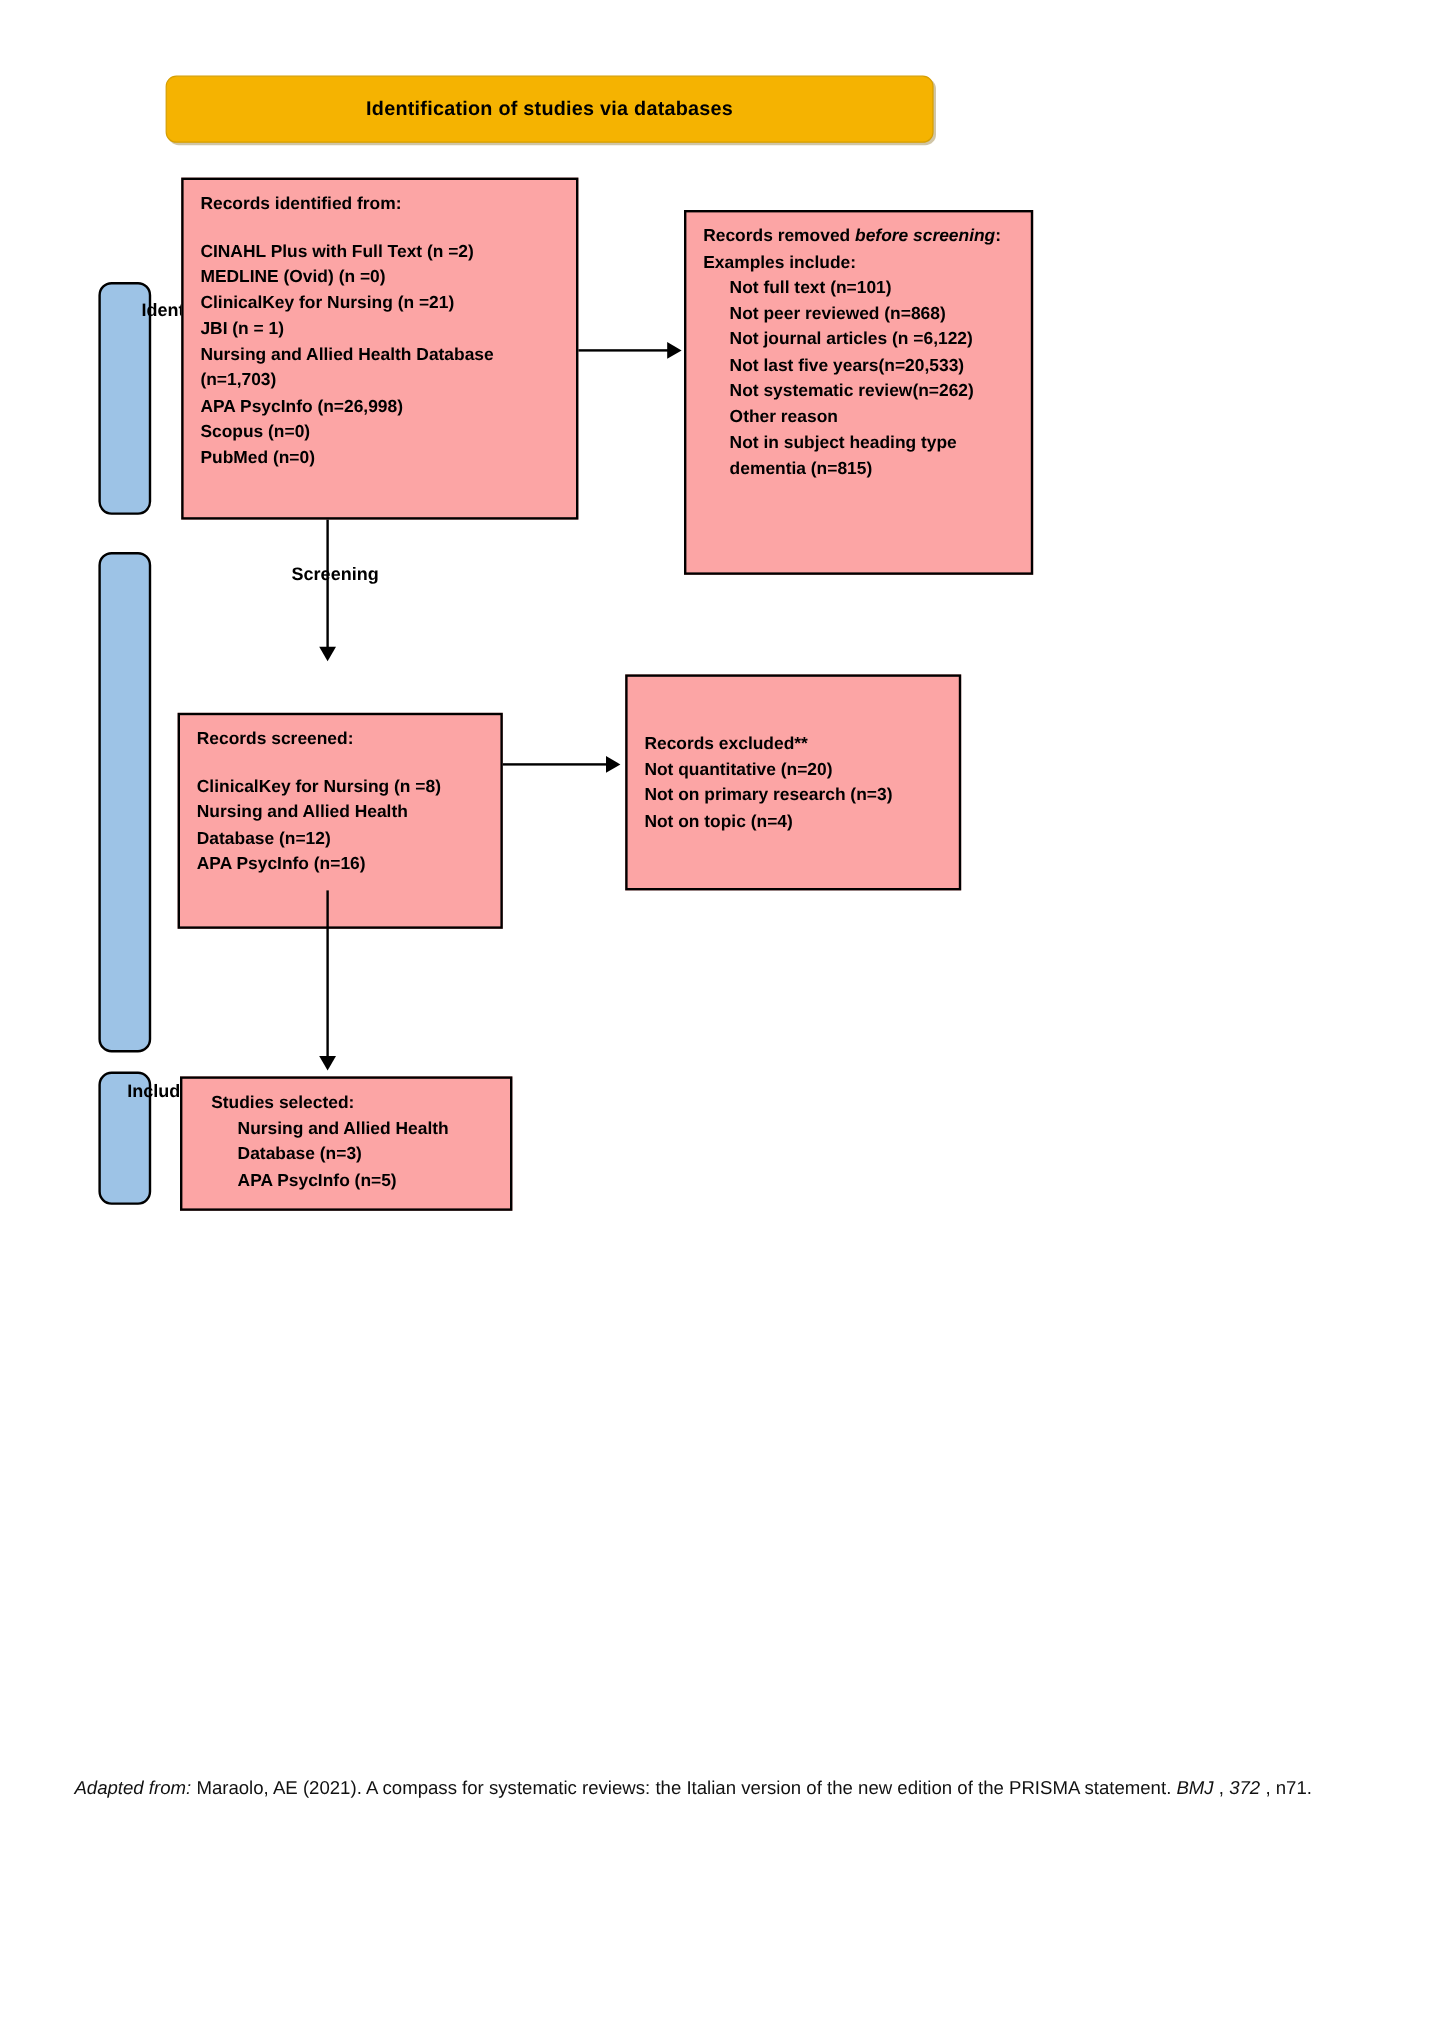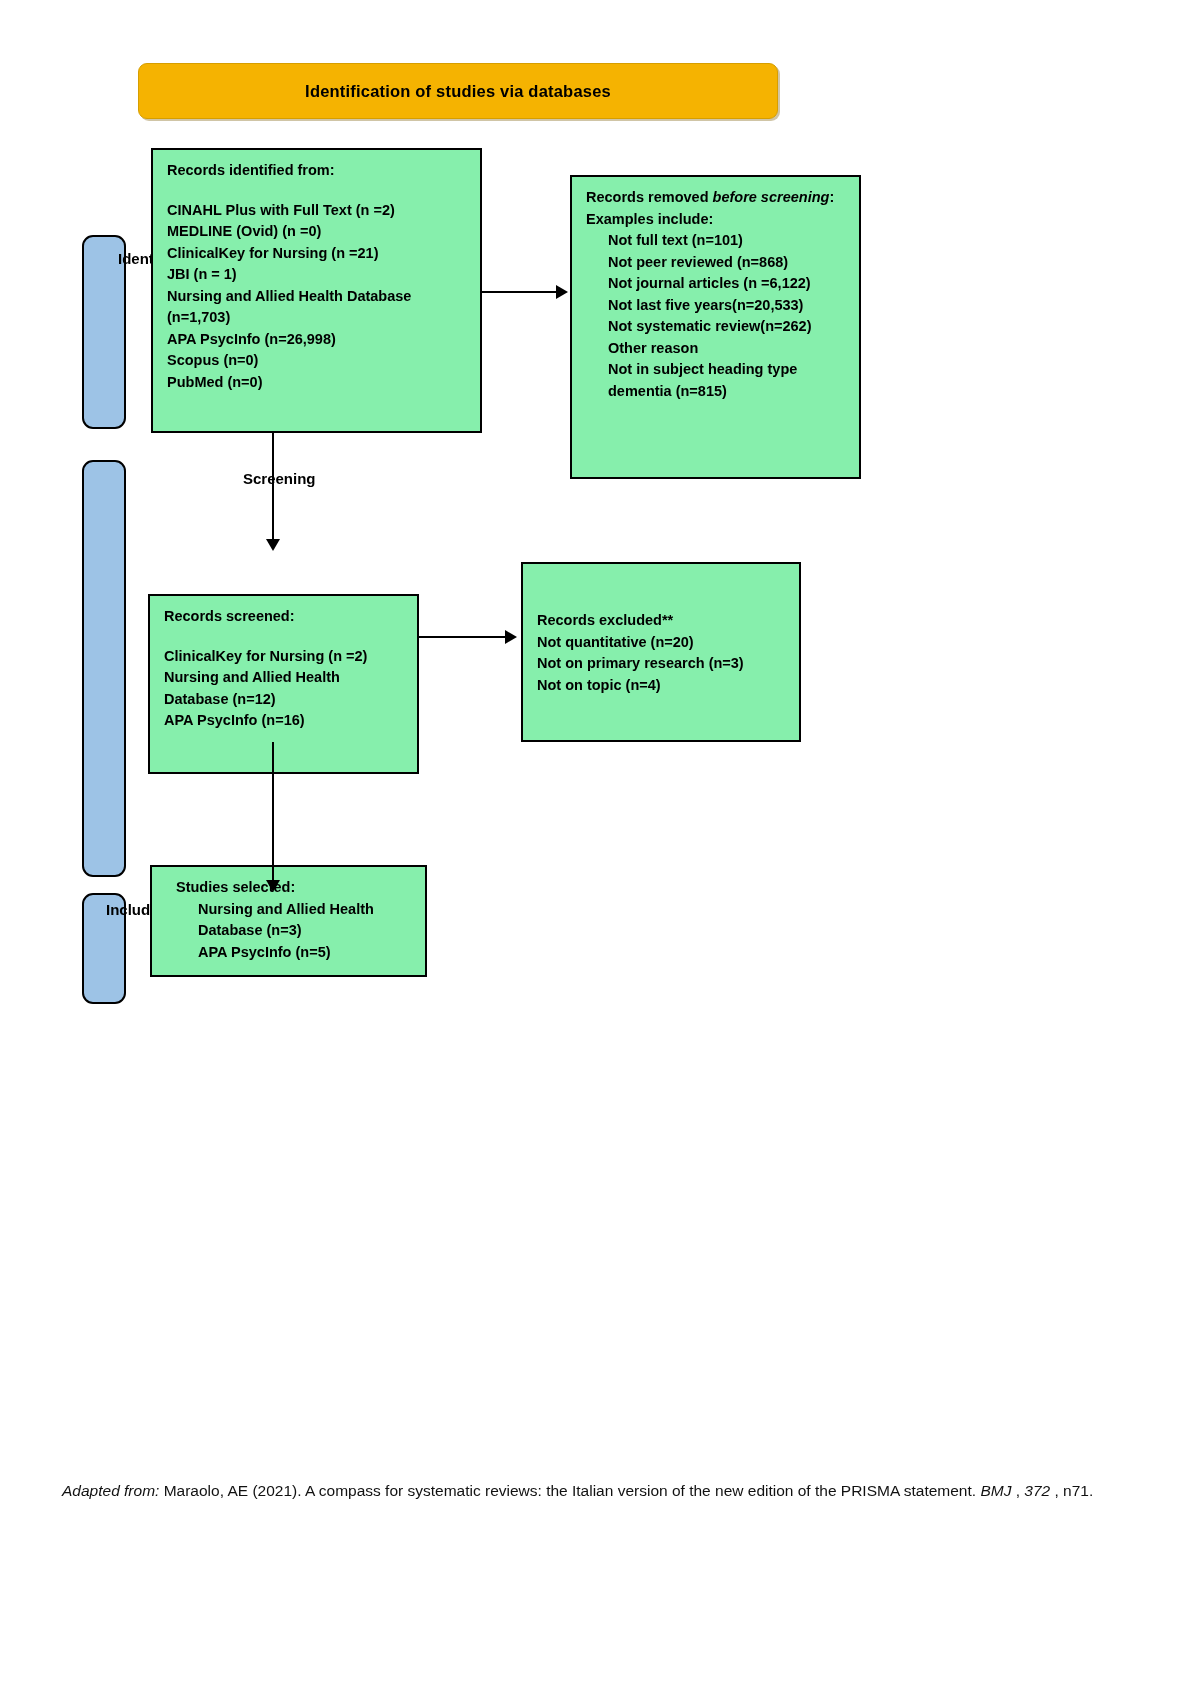--- a/index.html
+++ b/index.html
@@ -70,42 +70,42 @@
     left: 243px;
     top: 470px;
     font-size: 15px;
     font-weight: bold;
     color: #000;
   }
 
   
   .flowbox {
     position: absolute;
-    background: #86efac;
+    background: #fca5a5;
     border: 2px solid #000000;
     box-sizing: border-box;
     padding: 10px 12px 8px 14px;
   }
   .flowbox .line {
     font-size: 14.5px;
     font-weight: bold;
     line-height: 21.5px;
     white-space: nowrap;
     color: #000;
   }
   .flowbox .line.wrapline { white-space: normal; }
   .flowbox .spacer { height: 18px; }
   .flowbox .indent { padding-left: 22px; }
   .italic { font-style: italic; }
 
   #box-identified   { left: 151px; top: 148px; width: 331px; height: 285px; }
   #box-removed      { left: 570px; top: 175px; width: 291px; height: 304px; }
   #box-screened     { left: 148px; top: 594px; width: 271px; height: 180px; }
   #box-excluded     { left: 521px; top: 562px; width: 280px; height: 180px; }
-  #box-selected     { left: 150px; top: 865px; width: 277px; height: 112px; padding-left: 24px; }
+  #box-selected     { left: 150px; top: 897px; width: 277px; height: 112px; padding-left: 24px; }
 
   
   .conn { position: absolute; background: #000; }
   .h-line { height: 2px; }
   .v-line { width: 2px; }
   .arrow-right {
     position: absolute;
     width: 0; height: 0;
     border-top: 7px solid transparent;
     border-bottom: 7px solid transparent;
@@ -185,21 +185,21 @@
     <div class="line indent">Not last five years(n=20,533)</div>
     <div class="line indent">Not systematic review(n=262)</div>
     <div class="line indent">Other reason</div>
     <div class="line indent">Not in subject heading type</div>
     <div class="line indent">dementia (n=815)</div>
   </div>
 
   <div class="flowbox" id="box-screened">
     <div class="line">Records screened:</div>
     <div class="spacer"></div>
-    <div class="line">ClinicalKey for Nursing (n =2)</div>
+    <div class="line">ClinicalKey for Nursing (n =8)</div>
     <div class="line">Nursing and Allied Health</div>
     <div class="line">Database (n=12)</div>
     <div class="line">APA PsycInfo (n=16)</div>
   </div>
 
   <div class="flowbox" id="box-excluded">
     <div class="spacer"></div>
     <div class="spacer"></div>
     <div class="line">Records excluded**</div>
     <div class="line">Not quantitative (n=20)</div>

